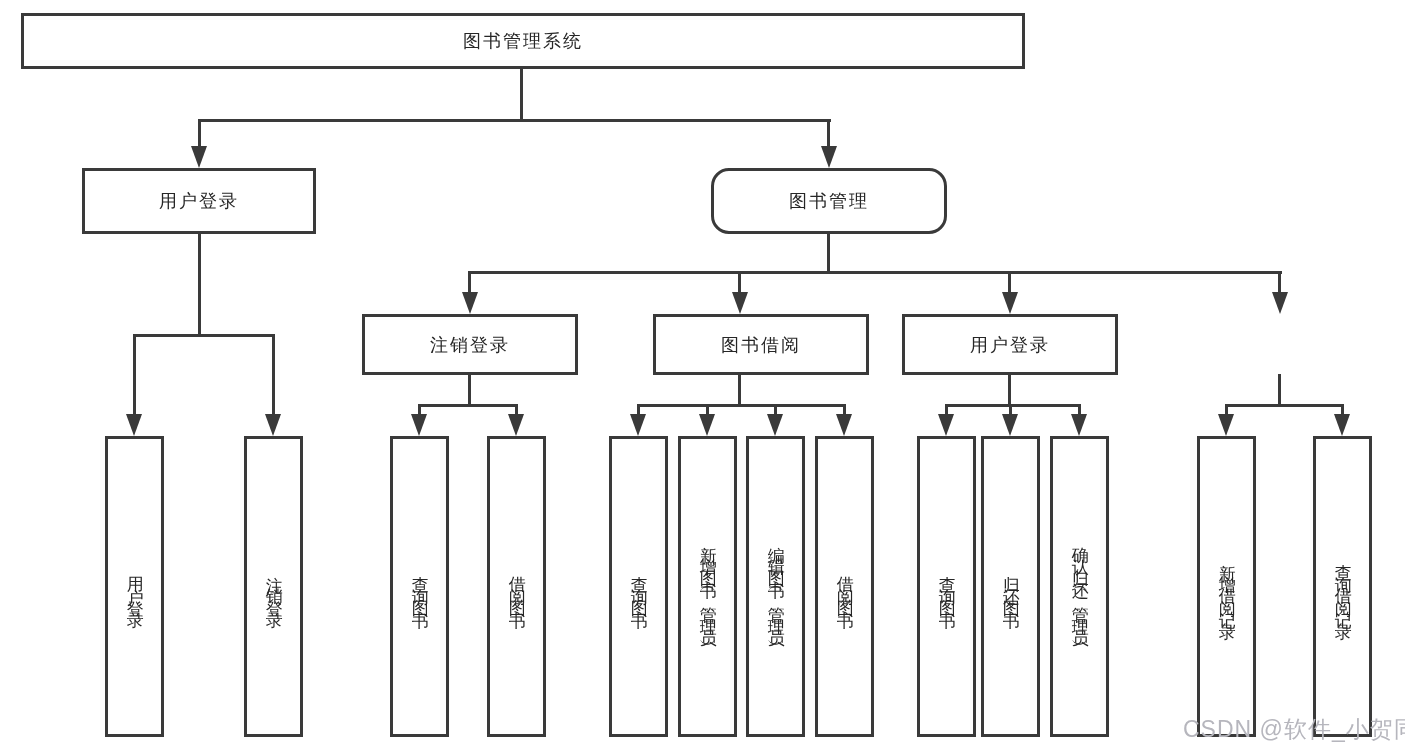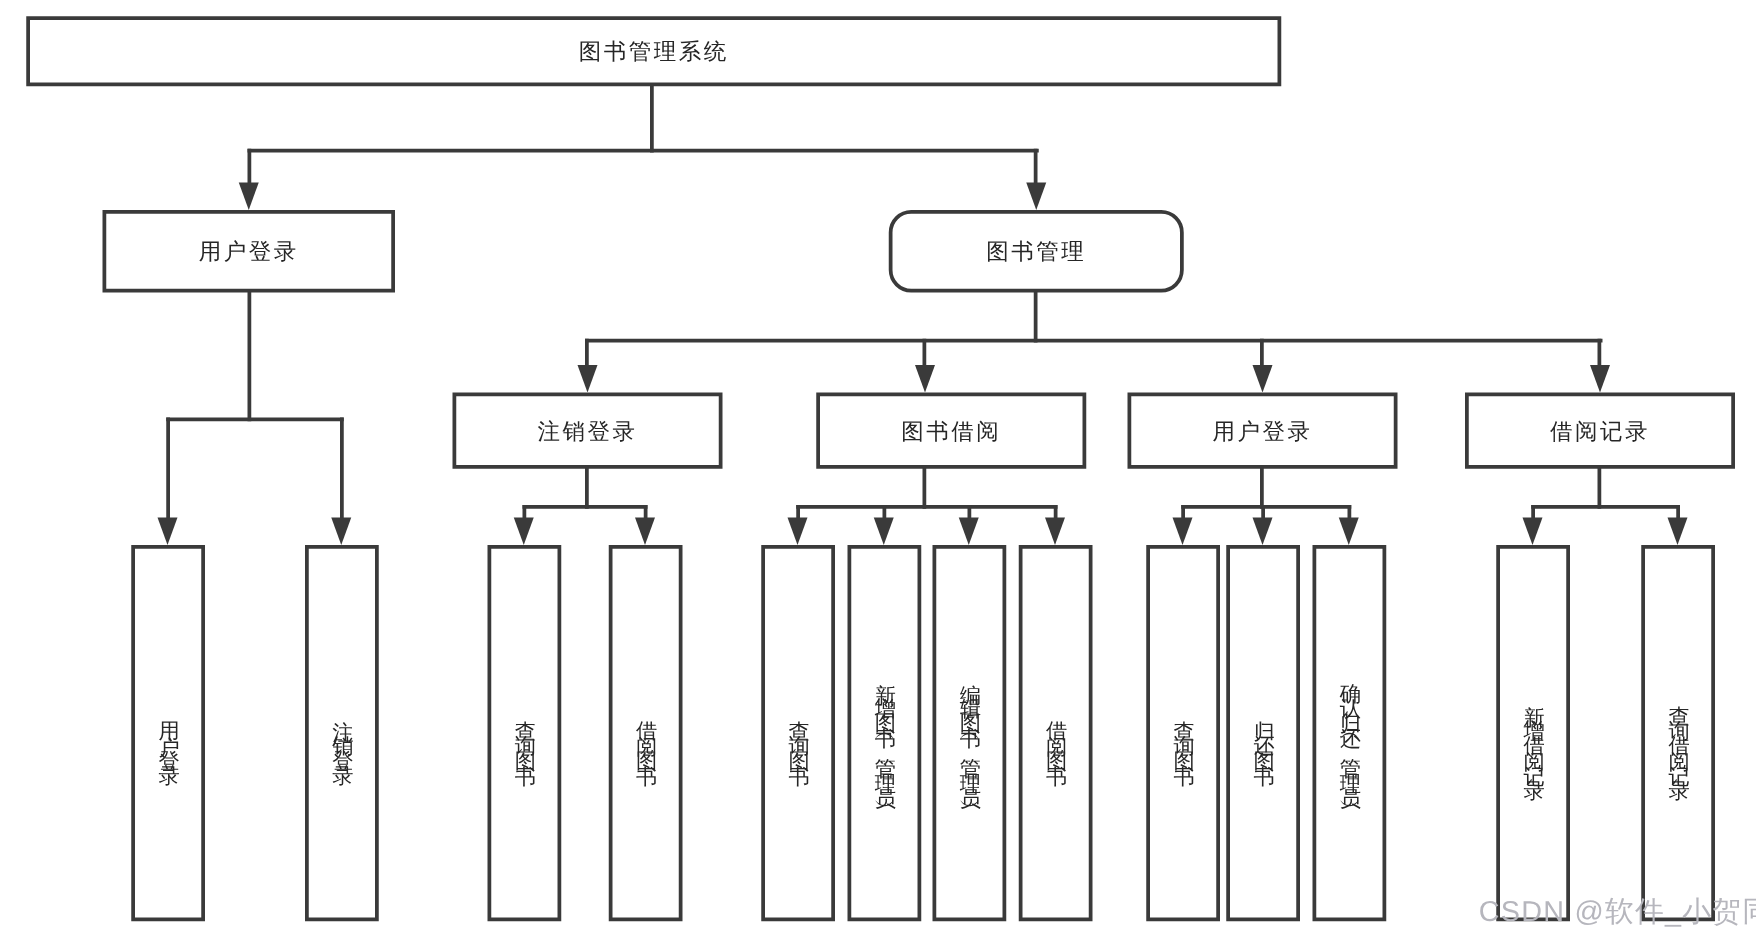--- a/index.html
+++ b/index.html
@@ -93,21 +93,20 @@
   <div class="vline" style="left:738px; top:271px; height:25px;"></div>
   <div class="arrowhead" style="left:732px; top:292px;"></div>
   <div class="vline" style="left:1008px; top:271px; height:25px;"></div>
   <div class="arrowhead" style="left:1002px; top:292px;"></div>
   <div class="vline" style="left:1278px; top:271px; height:25px;"></div>
   <div class="arrowhead" style="left:1272px; top:292px;"></div>
 
   <div class="box" style="left:362px; top:314px; width:216px; height:61px;">注销登录</div>
   <div class="box" style="left:632px; top:314px; width:216px; height:61px;margin-left:21px;">图书借阅</div>
   <div class="box" style="left:902px; top:314px; width:216px; height:61px;">用户登录</div>
-  <div class="box" style="left:1172px; top:314px; width:216px; height:61px;">借阅记录</div>
 
   <div class="vline" style="left:468px; top:374px; height:33px;"></div>
   <div class="hline" style="left:418px; top:404px; width:100px;"></div>
   <div class="vline" style="left:418px; top:404px; height:14px;"></div>
   <div class="arrowhead" style="left:411px; top:414px;"></div>
   <div class="vline" style="left:515px; top:404px; height:14px;"></div>
   <div class="arrowhead" style="left:508px; top:414px;"></div>
 
   <div class="vline" style="left:738px; top:374px; height:33px;"></div>
   <div class="hline" style="left:637px; top:404px; width:209px;"></div>

